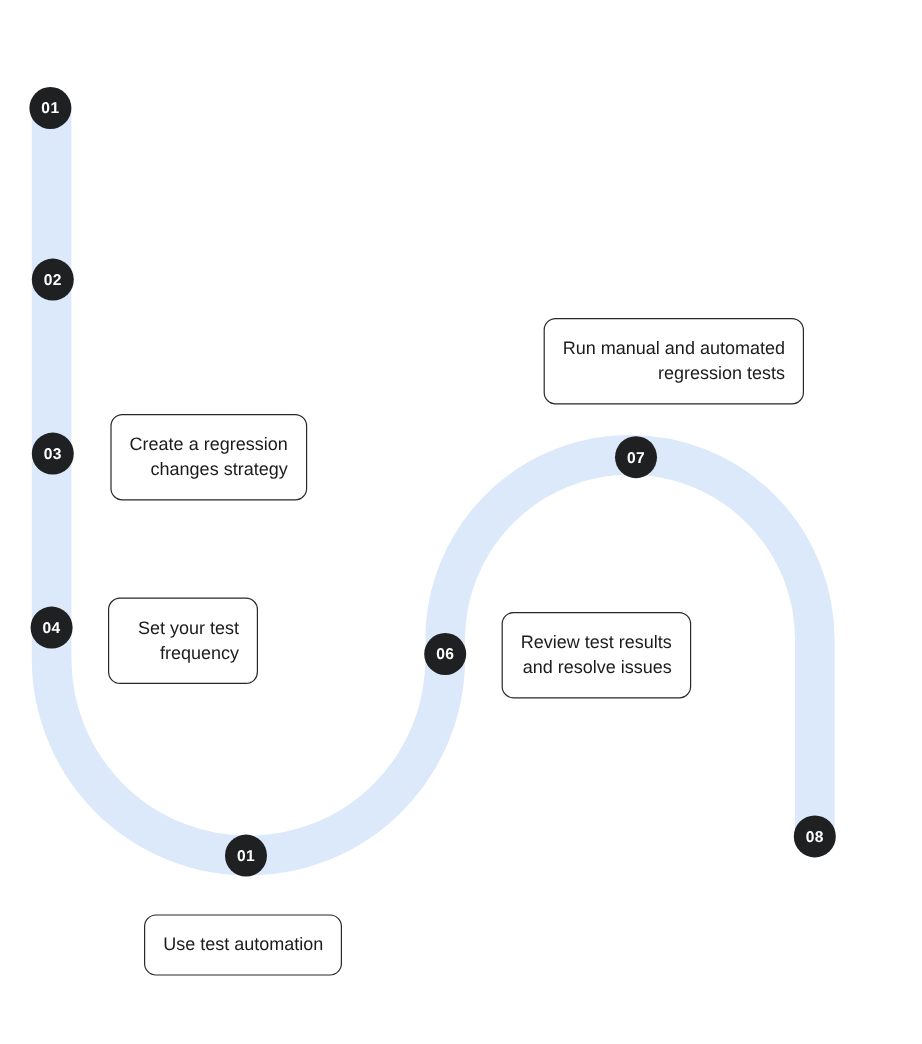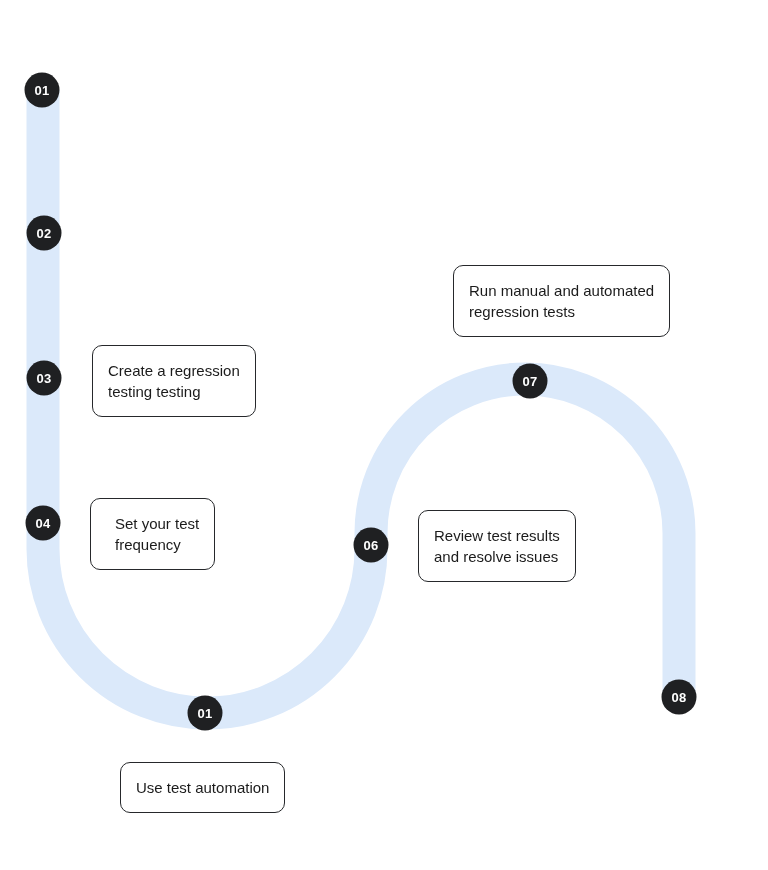--- a/index.html
+++ b/index.html
@@ -7,20 +7,21 @@
     padding: 0;
     background: #ffffff;
   }
   .canvas {
     position: relative;
     width: 768px;
     height: 870px;
     background: var(--bg-color, #ffffff);
     font-family: "Liberation Sans", sans-serif;
     overflow: hidden;
+    text-align: right;
   }
   .flow-svg {
     position: absolute;
     left: 0;
     top: 0;
     width: 768px;
     height: 870px;
   }
   .flow-svg path {
     fill: none;
@@ -86,21 +87,21 @@
   <div class="badge b1">01</div>
   <div class="badge b2">02</div>
   <div class="badge b3">03</div>
   <div class="badge b4">04</div>
   <div class="badge b5">01</div>
   <div class="badge b6">06</div>
   <div class="badge b7">07</div>
   <div class="badge b8">08</div>
 
   <div class="card c3">Create a regression
-testing testing</div>
+changes strategy</div>
   <div class="card c4">Set your test
 frequency</div>
   <div class="card c5">Use test automation</div>
   <div class="card c6">Review test results
 and resolve issues</div>
   <div class="card c7">Run manual and automated
 regression tests</div>
 
 </div>
 

